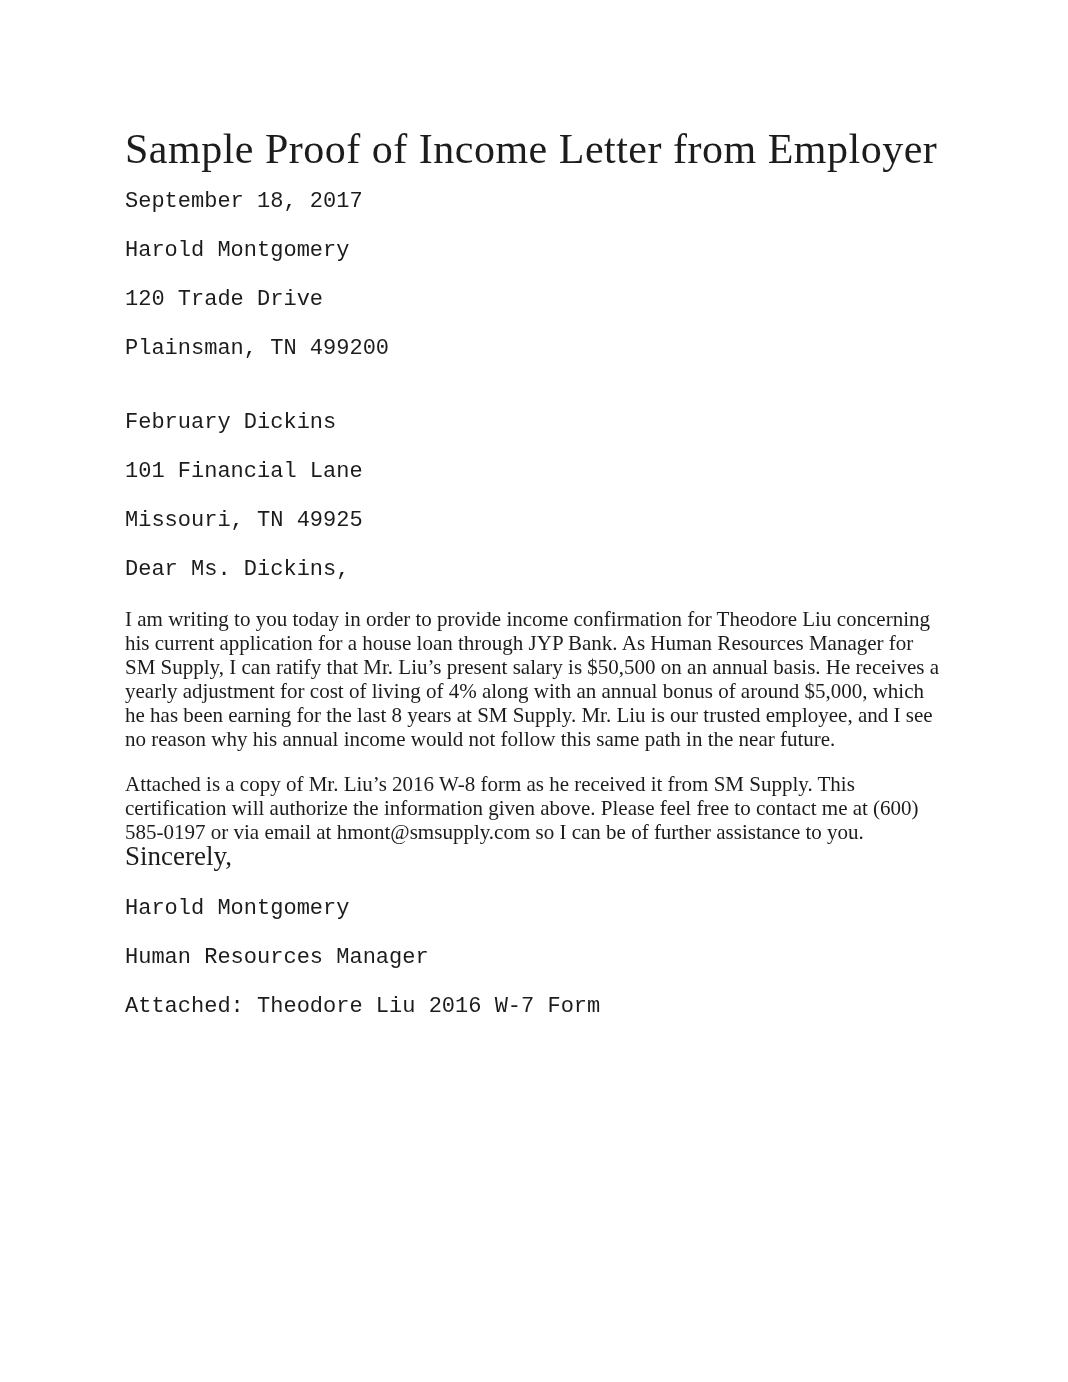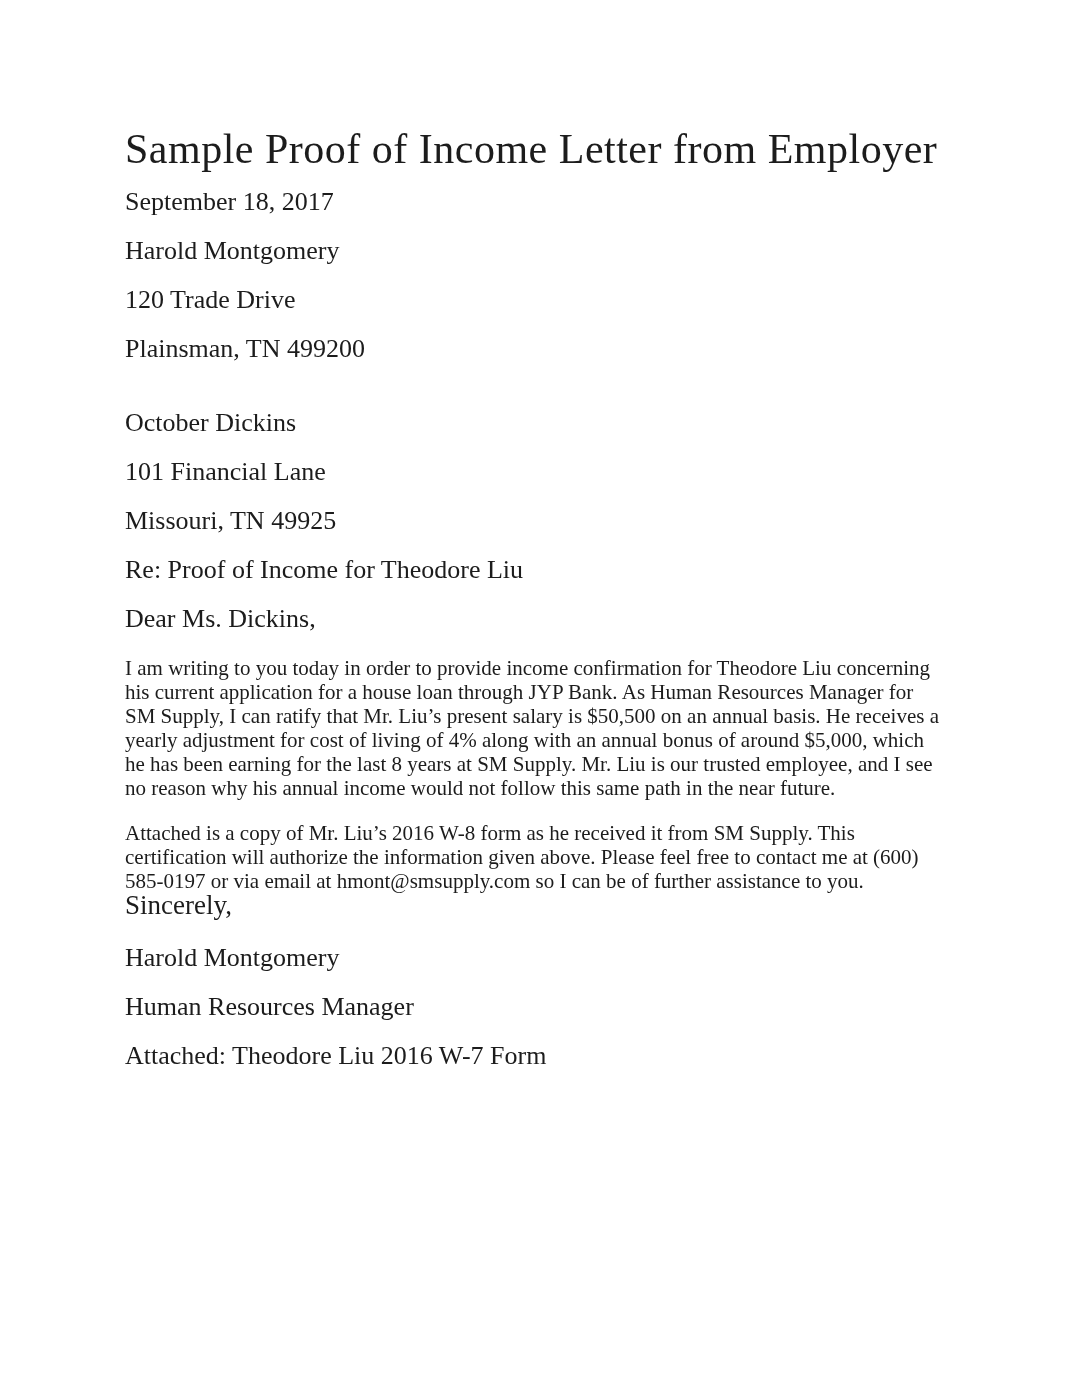--- a/index.html
+++ b/index.html
@@ -24,24 +24,25 @@
     overflow: hidden;
   }
   .doc-title {
     font-size: 42px;
     font-weight: normal;
     line-height: 1.1;
     margin: 0 0 18px 0;
     letter-spacing: 0.5px;
   }
   .line {
-    font-size: 26px;
+    font-size: 22px;
     line-height: 24px;
     margin: 0 0 25px 0;
     white-space: pre;
+    font-family: Liberation Mono, monospace;
   }
   .recipient-block {
     margin-top: 50px;
   }
   .para {
     font-size: 21px;
     line-height: 24px;
     margin: 0 0 21px 0;
     max-width: 815px;
   }
@@ -63,26 +64,25 @@
 
   <p class="line">September 18, 2017</p>
 
   <div>
     <p class="line">Harold Montgomery</p>
     <p class="line">120 Trade Drive</p>
     <p class="line">Plainsman, TN 499200</p>
   </div>
 
   <div class="recipient-block">
-    <p class="line">October Dickins</p>
+    <p class="line">February Dickins</p>
     <p class="line">101 Financial Lane</p>
     <p class="line">Missouri, TN 49925</p>
   </div>
 
-  <p class="line">Re: Proof of Income for Theodore Liu</p>
 
   <p class="line">Dear Ms. Dickins,</p>
 
   <p class="para">I am writing to you today in order to provide income confirmation for Theodore Liu concerning his current application for a house loan through JYP Bank. As Human Resources Manager for SM Supply, I can ratify that Mr. Liu’s present salary is $50,500 on an annual basis. He receives a yearly adjustment for cost of living of 4% along with an annual bonus of around $5,000, which he has been earning for the last 8 years at SM Supply. Mr. Liu is our trusted employee, and I see no reason why his annual income would not follow this same path in the near future.</p>
 
   <p class="para para-tight">Attached is a copy of Mr. Liu’s 2016 W-8 form as he received it from SM Supply. This certification will authorize the information given above. Please feel free to contact me at (600) 585-0197 or via email at hmont@smsupply.com so I can be of further assistance to you.</p>
 
   <p class="closing">Sincerely,</p>
 
   <div>

